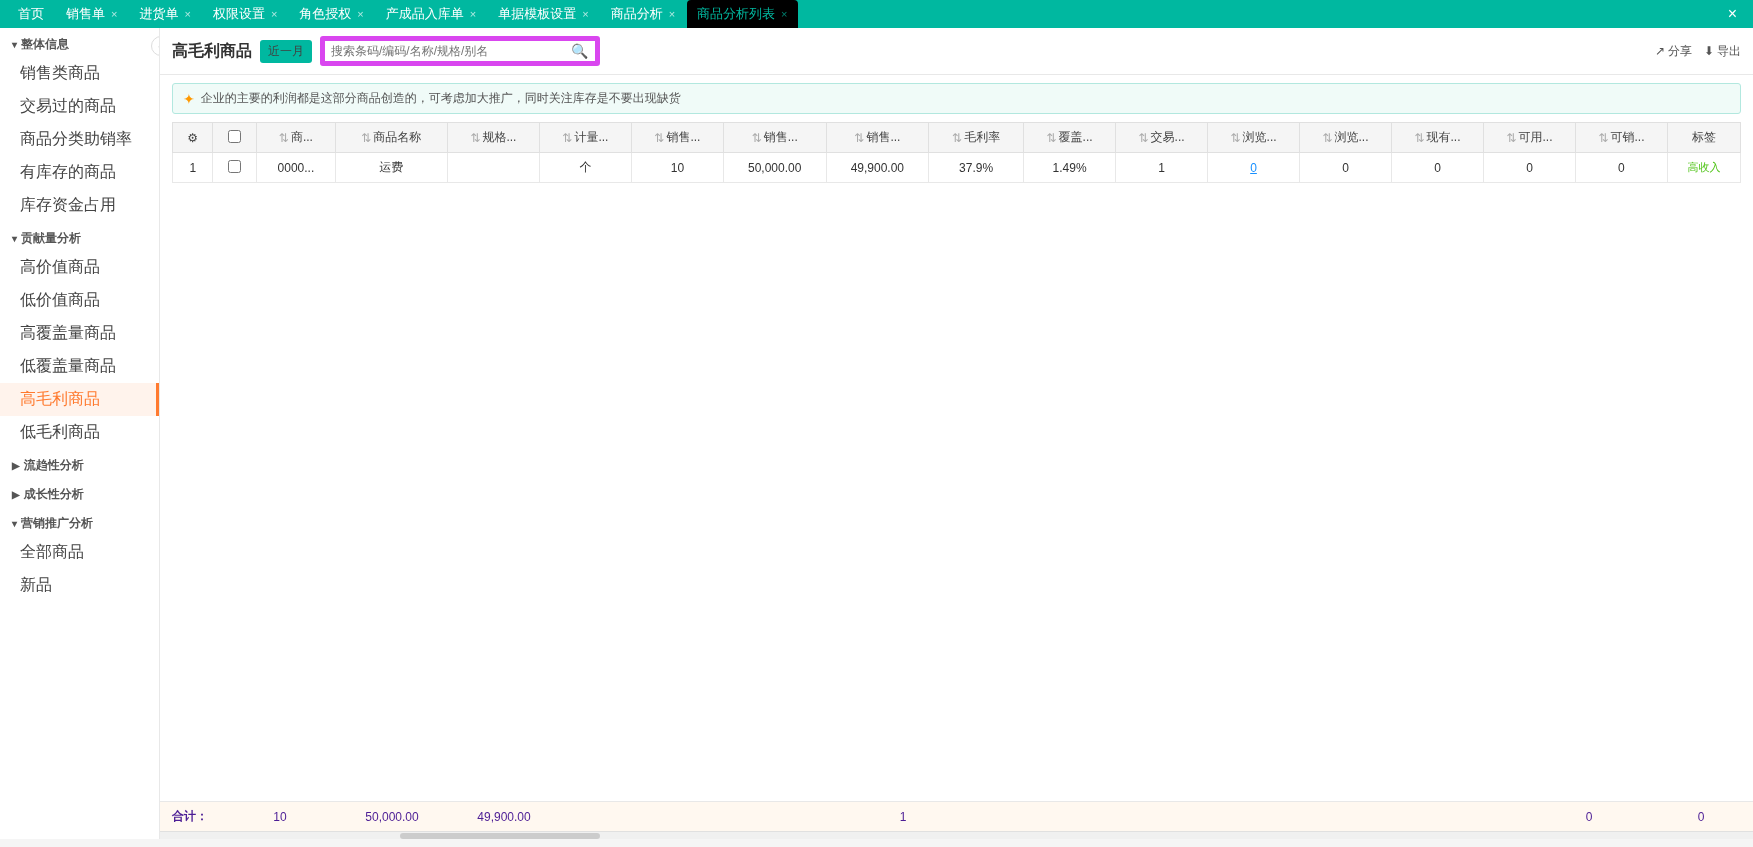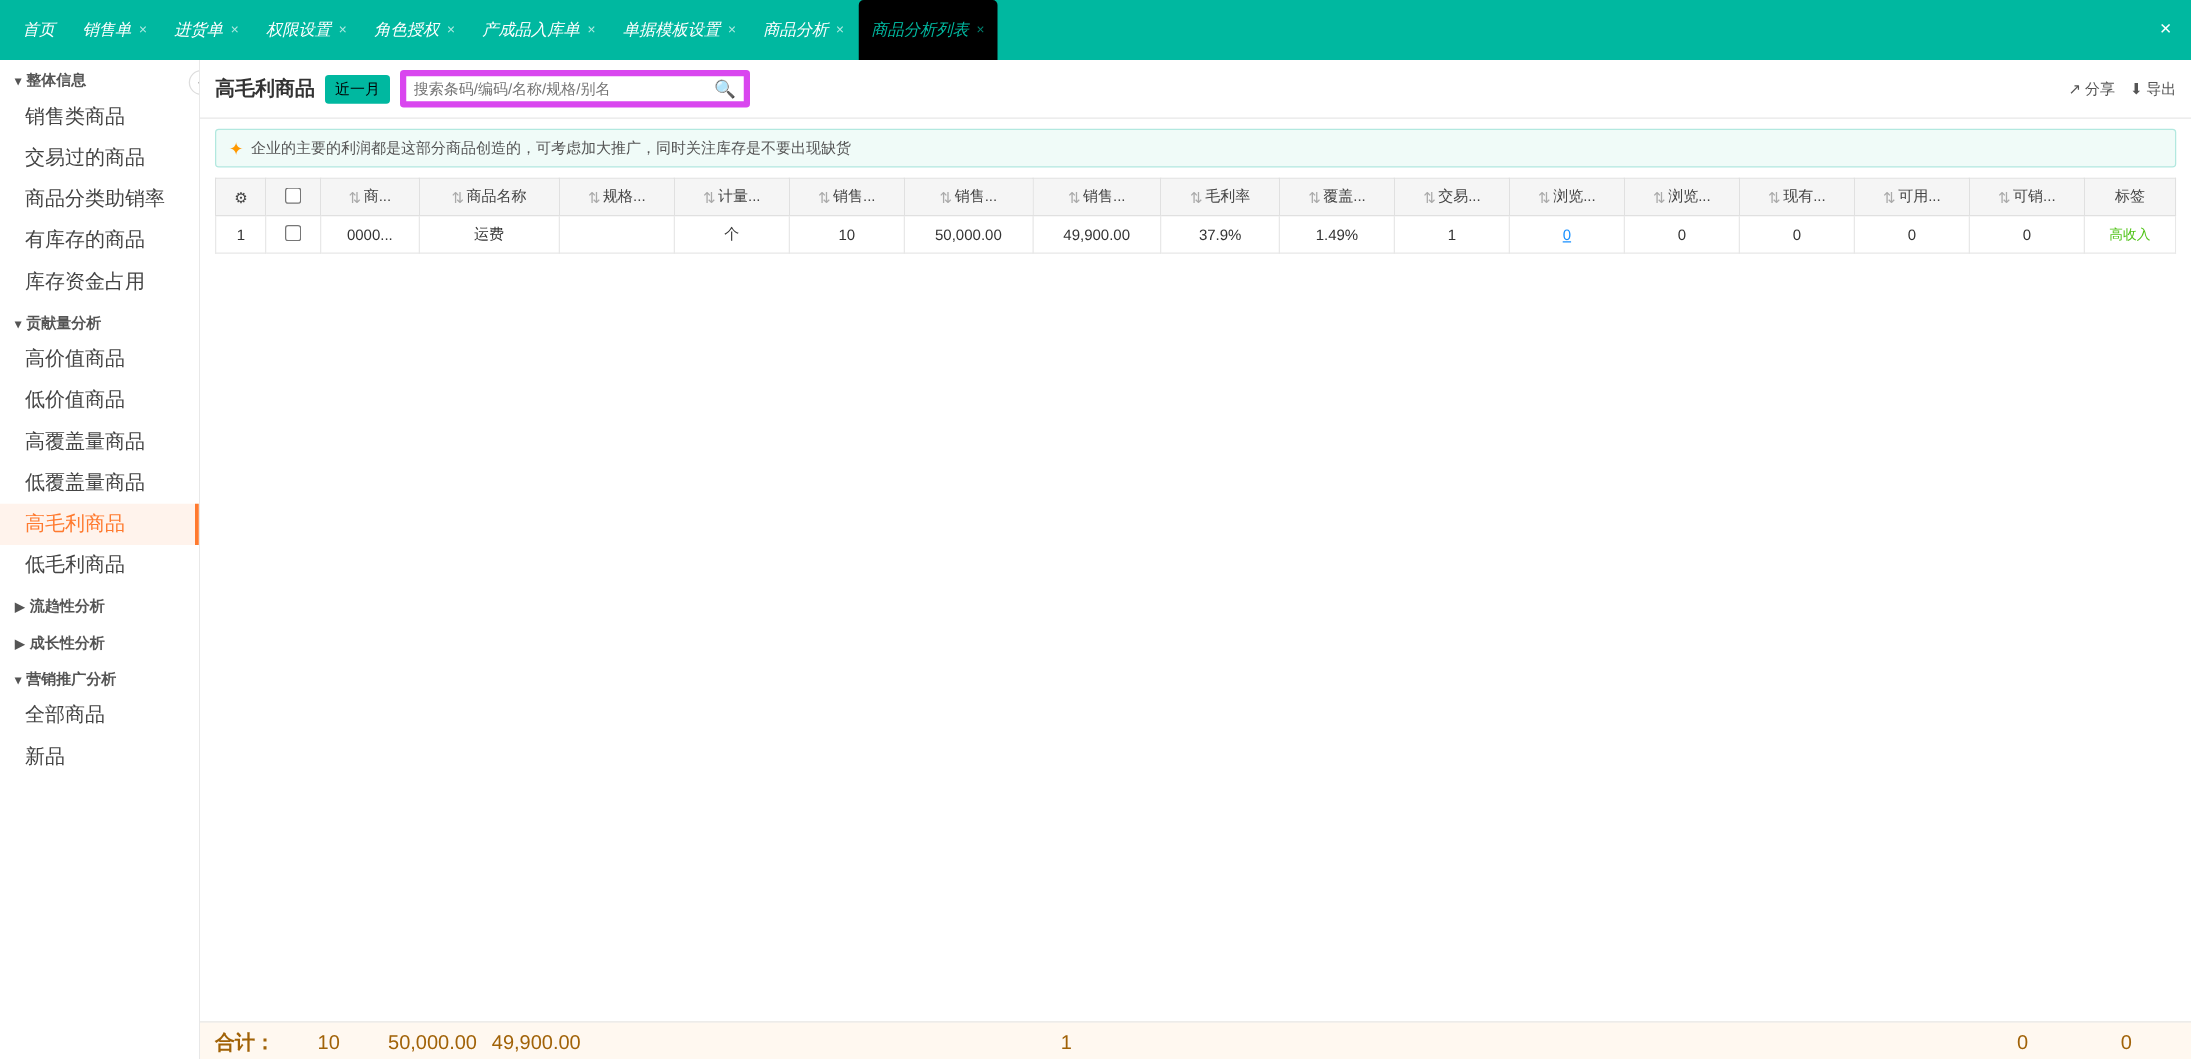--- a/index.html
+++ b/index.html
@@ -3,24 +3,23 @@
   <meta charset="utf-8">
   <style>
     * { box-sizing: border-box; margin: 0; padding: 0; font-family: "Microsoft YaHei", "PingFang SC", Arial, sans-serif; }
     body { background: #f5f5f5; font-size: 12px; color: #333; overflow: hidden; }
 
     
     .top-nav {
       display: flex;
       align-items: center;
       background: #00b8a0;
-      height: 48px;
+      height: 28px;
       padding: 0 8px;
       gap: 2px;
-      font-style: italic;
     }
     .nav-tab {
       display: flex;
       align-items: center;
       gap: 4px;
       padding: 0 10px;
       height: 100%;
       color: #fff;
       font-size: 13px;
       cursor: pointer;
@@ -111,21 +110,21 @@
       border-bottom: 1px solid #e8e8e8;
       background: #fff;
     }
     .content-title {
       font-size: 16px;
       font-weight: bold;
       color: #333;
     }
     .period-btn {
       background: #00b8a0;
-      color: #000000;
+      color: #404040;
       border: none;
       border-radius: 3px;
       padding: 3px 8px;
       font-size: 12px;
       cursor: pointer;
     }
     .search-box {
       display: flex;
       align-items: center;
       border: 5px solid #d946ef;
@@ -212,23 +211,23 @@
     }
     .tag-high { color: #52c41a; font-size: 11px; }
 
     
     .footer-bar {
       border-top: 1px solid #e8e8e8;
       background: #fff8f0;
       padding: 6px 12px;
       display: flex;
       align-items: center;
-      gap: 3px;
-      font-size: 16px;
-      color: #a16207;
+      gap: 32px;
+      font-size: 12px;
+      color: #4c1d95;
     }
     .footer-bar .footer-label { font-weight: bold; }
     .footer-cell {
       min-width: 80px;
       text-align: center;
     }
 
     
     .scrollbar-area {
       height: 8px;

